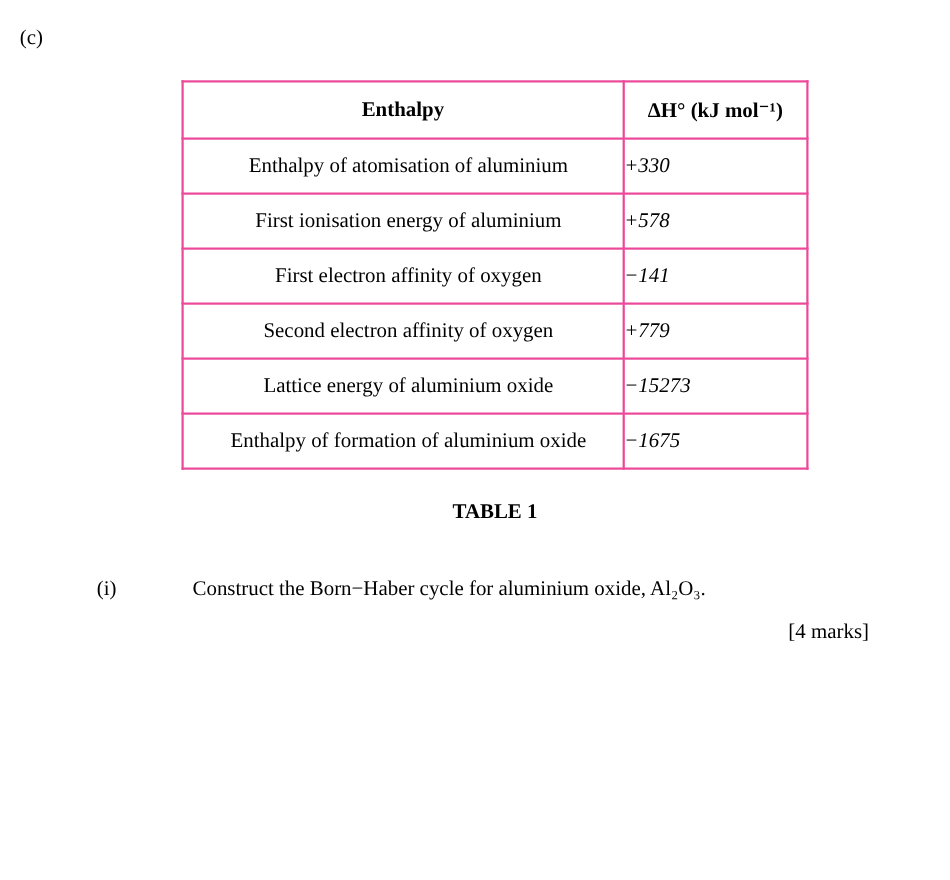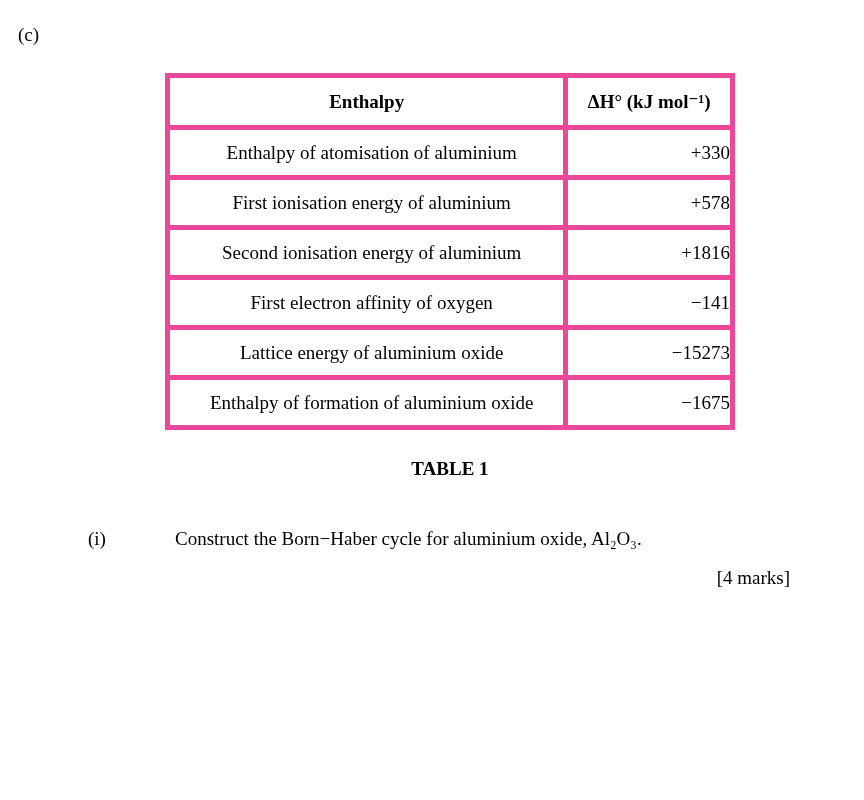--- a/index.html
+++ b/index.html
@@ -41,21 +41,21 @@
     margin: 20px 0 0 165px;
     width: 570px;
   }
   table.data-table {
     border-collapse: collapse;
     width: 570px;
     font-size: 19px;
   }
   table.data-table th,
   table.data-table td {
-    border: 5px solid #ec4899;
+    border: 2px solid #ec4899;
   }
   th.col-enthalpy {
     width: 402px;
     height: 52px;
     text-align: center;
     font-weight: bold;
     vertical-align: middle;
   }
   th.col-dh {
     width: 168px;
@@ -64,22 +64,23 @@
     vertical-align: middle;
   }
   td.cell-label {
     height: 50px;
     padding-left: 10px;
     text-align: center;
     vertical-align: middle;
   }
   td.cell-value {
     height: 50px;
-    text-align: right;
+    text-align: left;
     vertical-align: middle;
+    font-style: italic;
   }
   .table-caption {
     width: 570px;
     margin: 28px 0 0 165px;
     text-align: center;
     font-weight: bold;
   }
   .subquestions {
     margin-top: 40px;
   }
@@ -129,26 +130,26 @@
       <tbody>
         <tr>
           <td class="cell-label">Enthalpy of atomisation of aluminium</td>
           <td class="cell-value">+330</td>
         </tr>
         <tr>
           <td class="cell-label">First ionisation energy of aluminium</td>
           <td class="cell-value">+578</td>
         </tr>
         <tr>
-          <td class="cell-label">Second ionisation energy of aluminium</td>
-          <td class="cell-value">+1816</td>
+          <td class="cell-label">First electron affinity of oxygen</td>
+          <td class="cell-value">−141</td>
         </tr>
         <tr>
-          <td class="cell-label">First electron affinity of oxygen</td>
-          <td class="cell-value">−141</td>
+          <td class="cell-label">Second electron affinity of oxygen</td>
+          <td class="cell-value">+779</td>
         </tr>
         <tr>
           <td class="cell-label">Lattice energy of aluminium oxide</td>
           <td class="cell-value">−15273</td>
         </tr>
         <tr>
           <td class="cell-label">Enthalpy of formation of aluminium oxide</td>
           <td class="cell-value">−1675</td>
         </tr>
       </tbody>

